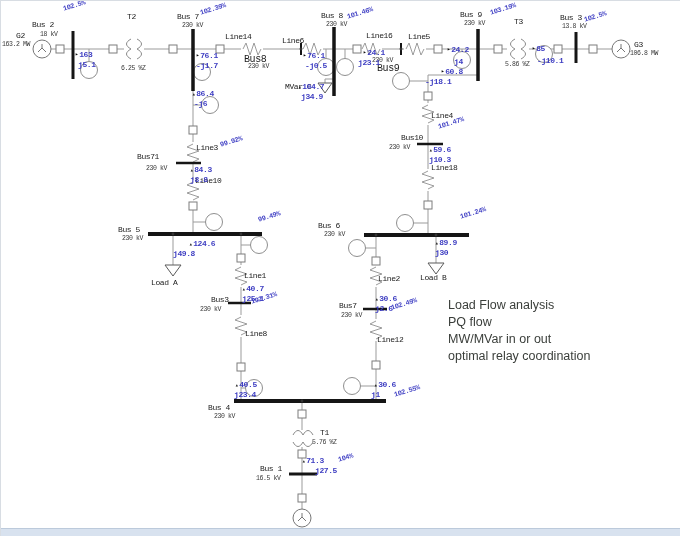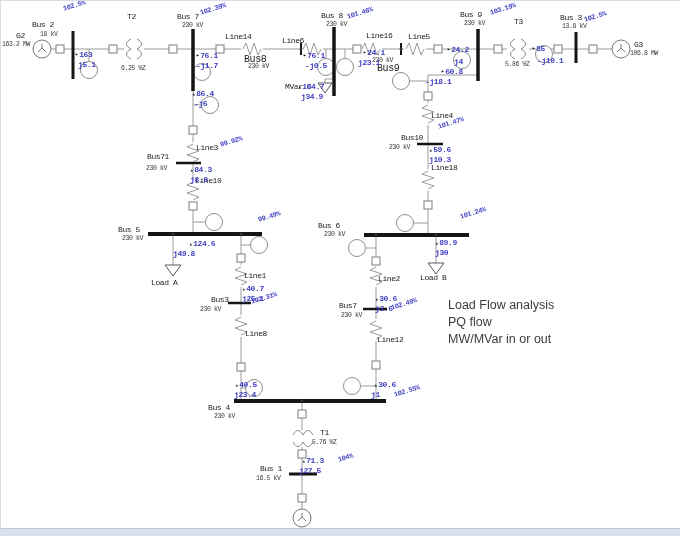--- a/index.html
+++ b/index.html
@@ -197,21 +197,21 @@
 <div class="lb" style="left:407px;top:31px">Line5</div>
 <div class="lb" style="left:459px;top:9px">Bus 9</div>
 <div class="lb kv" style="left:463px;top:19px">230 kV</div>
 <div class="lb" style="left:513px;top:16px">T3</div>
 <div class="lb kv" style="left:504px;top:60px">5.86 %Z</div>
 <div class="lb" style="left:559px;top:12px">Bus 3</div>
 <div class="lb kv" style="left:561px;top:22px">13.8 kV</div>
 <div class="lb" style="left:633px;top:39px">G3</div>
 <div class="lb kv" style="left:629px;top:49px">106.8 MW</div>
 <div class="lb" style="left:284px;top:81px">MVar C</div>
-<div class="lb" style="left:146px;top:151px">Bus71</div>
+<div class="lb" style="left:136px;top:151px">Bus71</div>
 <div class="lb kv" style="left:145px;top:164px">230 kV</div>
 <div class="lb" style="left:195px;top:142px">Line3</div>
 <div class="lb" style="left:194px;top:175px">Line10</div>
 <div class="lb" style="left:117px;top:224px">Bus 5</div>
 <div class="lb kv" style="left:121px;top:234px">230 kV</div>
 <div class="lb" style="left:150px;top:277px">Load A</div>
 <div class="lb" style="left:243px;top:270px">Line1</div>
 <div class="lb" style="left:210px;top:294px">Bus3</div>
 <div class="lb kv" style="left:199px;top:305px">230 kV</div>
 <div class="lb" style="left:244px;top:328px">Line8</div>
@@ -262,34 +262,35 @@
 <div class="lb vl" style="left:233px;top:389px">j23.4</div>
 <div class="lb vl av" style="left:373px;top:379px">30.6</div>
 <div class="lb vl" style="left:370px;top:389px">j1</div>
 <div class="lb vl av" style="left:374px;top:293px">30.6</div>
 <div class="lb vl" style="left:374px;top:303px">j2.6</div>
 <div class="lb vl av" style="left:428px;top:144px">59.6</div>
 <div class="lb vl" style="left:428px;top:154px">j10.3</div>
 <div class="lb vl av" style="left:434px;top:237px">89.9</div>
 <div class="lb vl" style="left:434px;top:247px">j30</div>
 <div class="lb vl av" style="left:301px;top:455px">71.3</div>
-<div class="lb vl" style="left:298px;top:465px">j27.5</div>
+<div class="lb vl" style="left:314px;top:465px">j27.5</div>
 
 <div class="lb pc" style="left:61px;top:4px">102.5%</div>
 <div class="lb pc" style="left:198px;top:8px">102.39%</div>
 <div class="lb pc" style="left:345px;top:12px">101.46%</div>
 <div class="lb pc" style="left:488px;top:8px">103.19%</div>
 <div class="lb pc" style="left:582px;top:15px">102.5%</div>
 <div class="lb pc" style="left:218px;top:140px">99.92%</div>
 <div class="lb pc" style="left:256px;top:215px">99.49%</div>
 <div class="lb pc" style="left:249px;top:297px">102.31%</div>
 <div class="lb pc" style="left:392px;top:390px">102.55%</div>
 <div class="lb pc" style="left:389px;top:303px">102.49%</div>
 <div class="lb pc" style="left:458px;top:212px">101.24%</div>
 <div class="lb pc" style="left:436px;top:122px">101.47%</div>
 <div class="lb pc" style="left:336px;top:455px">104%</div>
 
 <div class="lb ann" style="left:447px;top:289px">Load Flow analysis</div>
 <div class="lb ann" style="left:447px;top:306px">PQ flow</div>
 <div class="lb ann" style="left:447px;top:323px">MW/MVar in or out</div>
+<div class="lb ann" style="left:447px;top:340px">optimal relay coordination</div>
 
 <div id="bottom-strip"></div>
 </div>
 
 </body></html>

